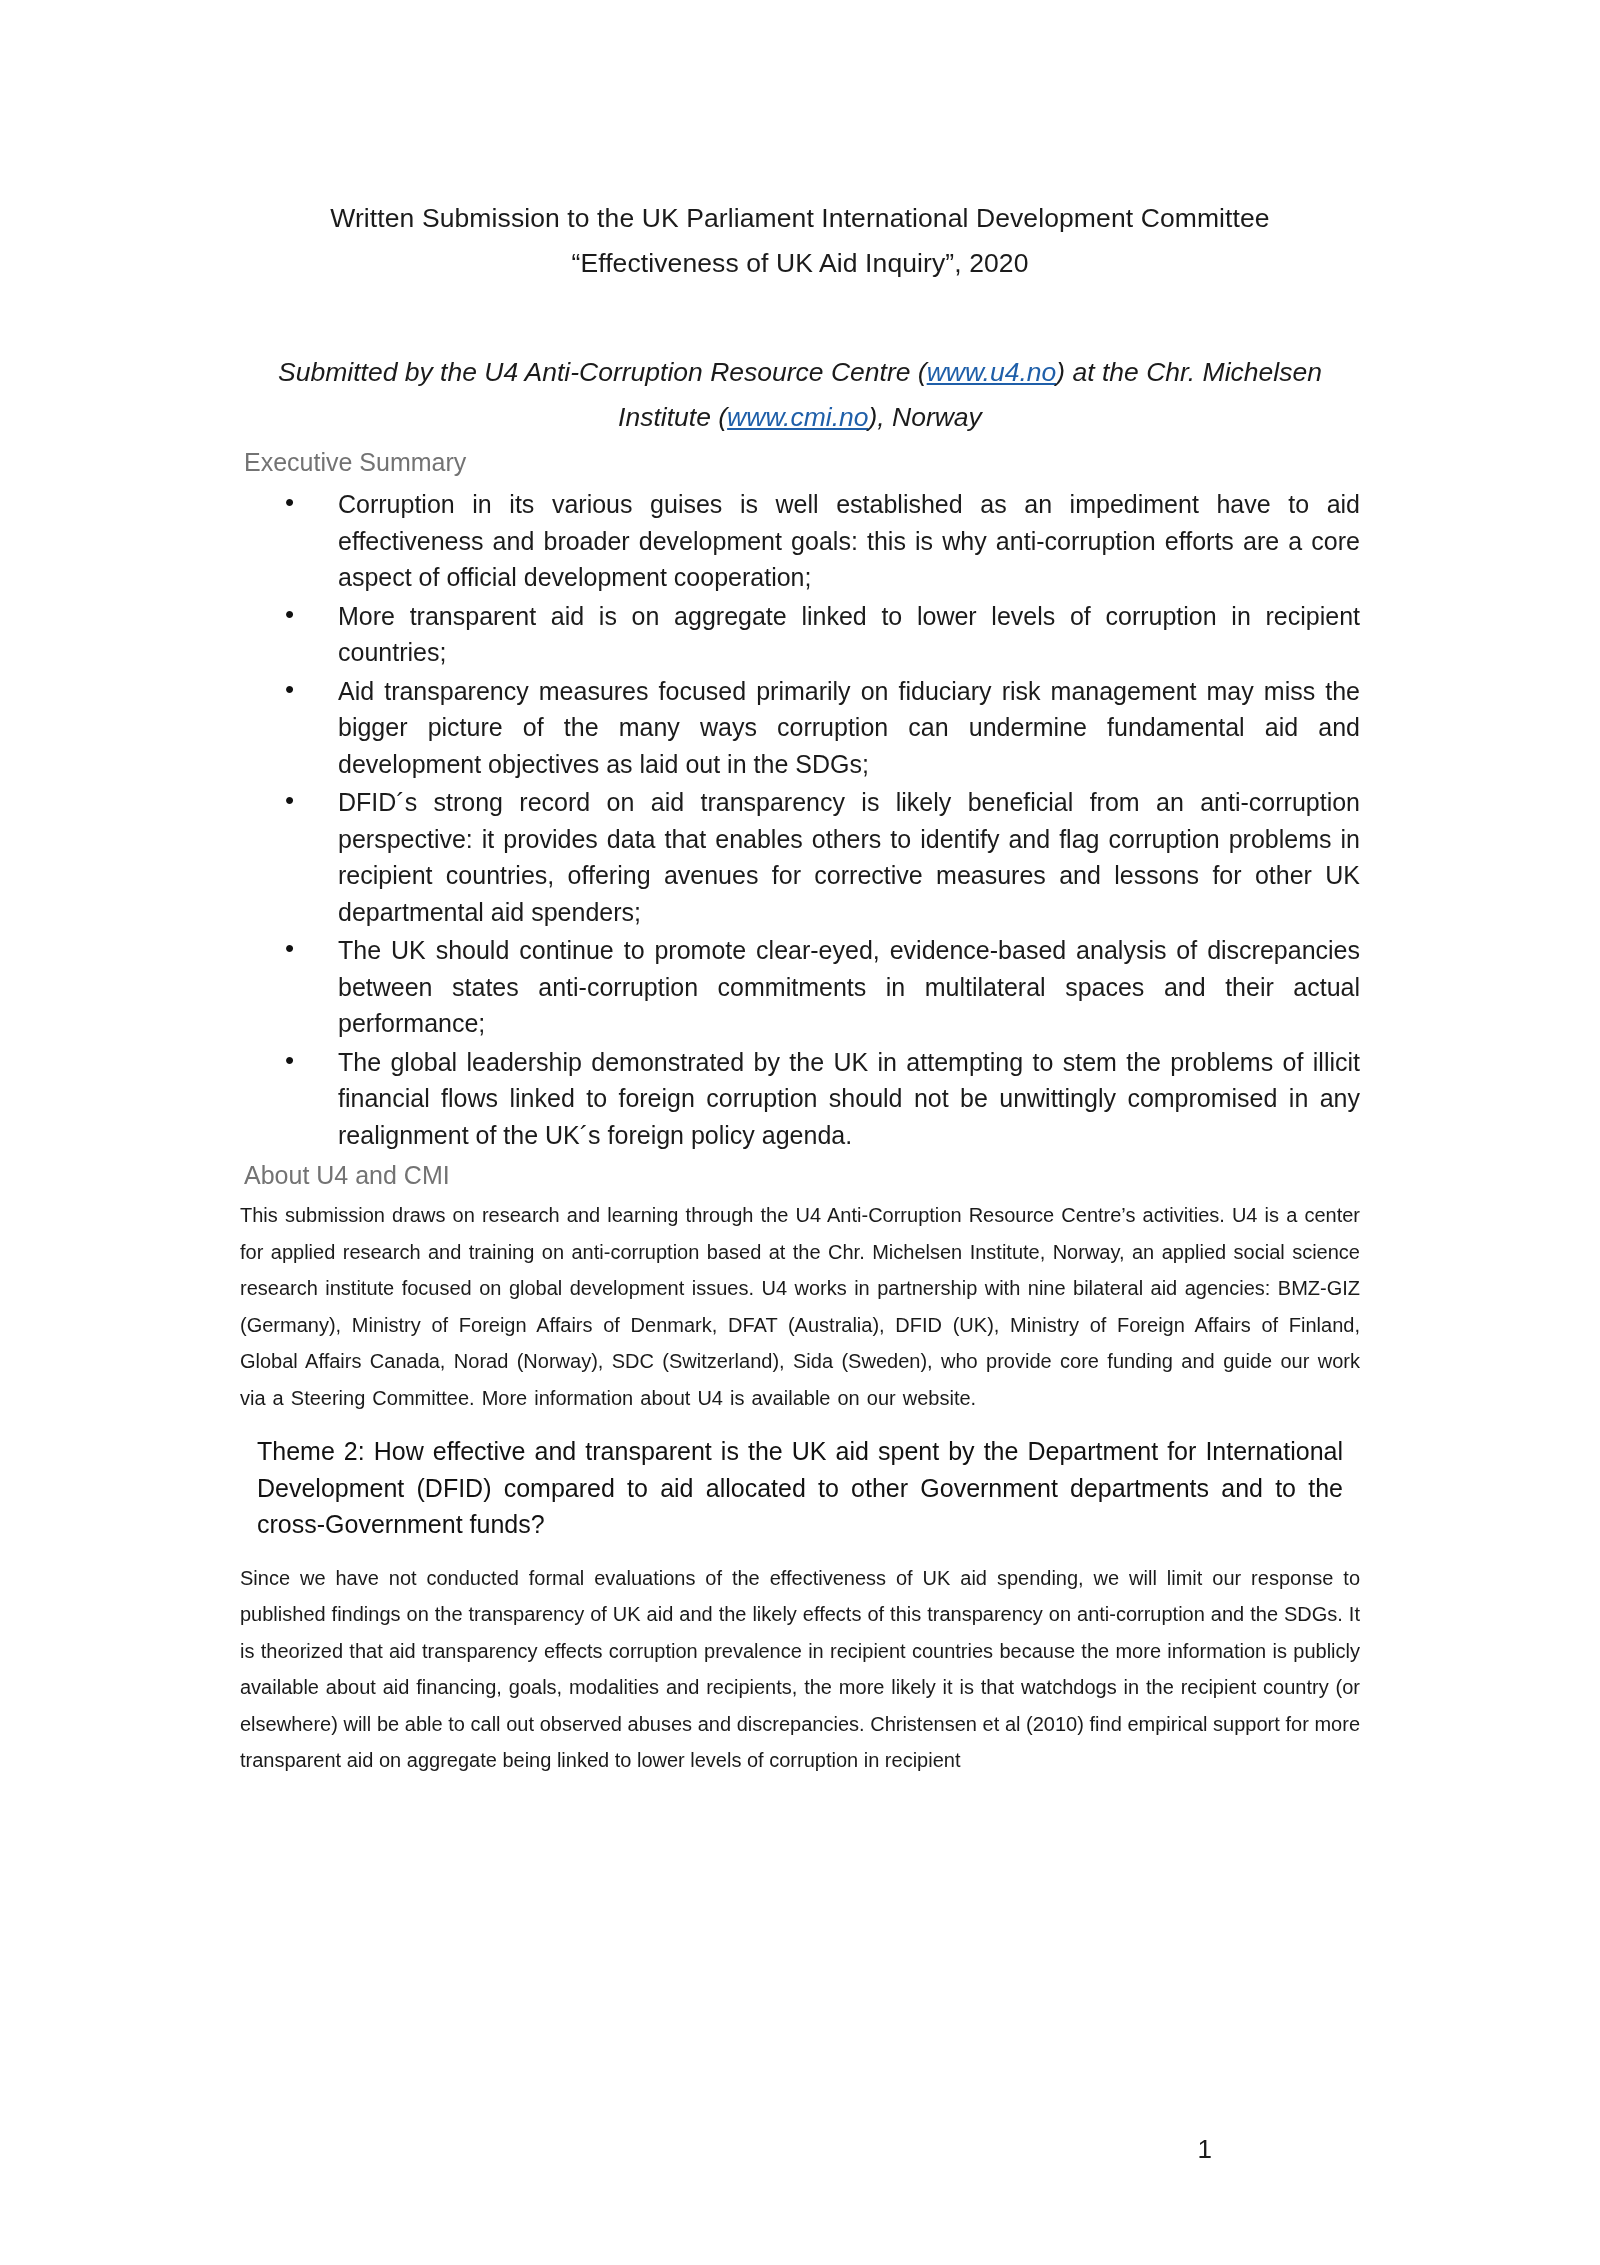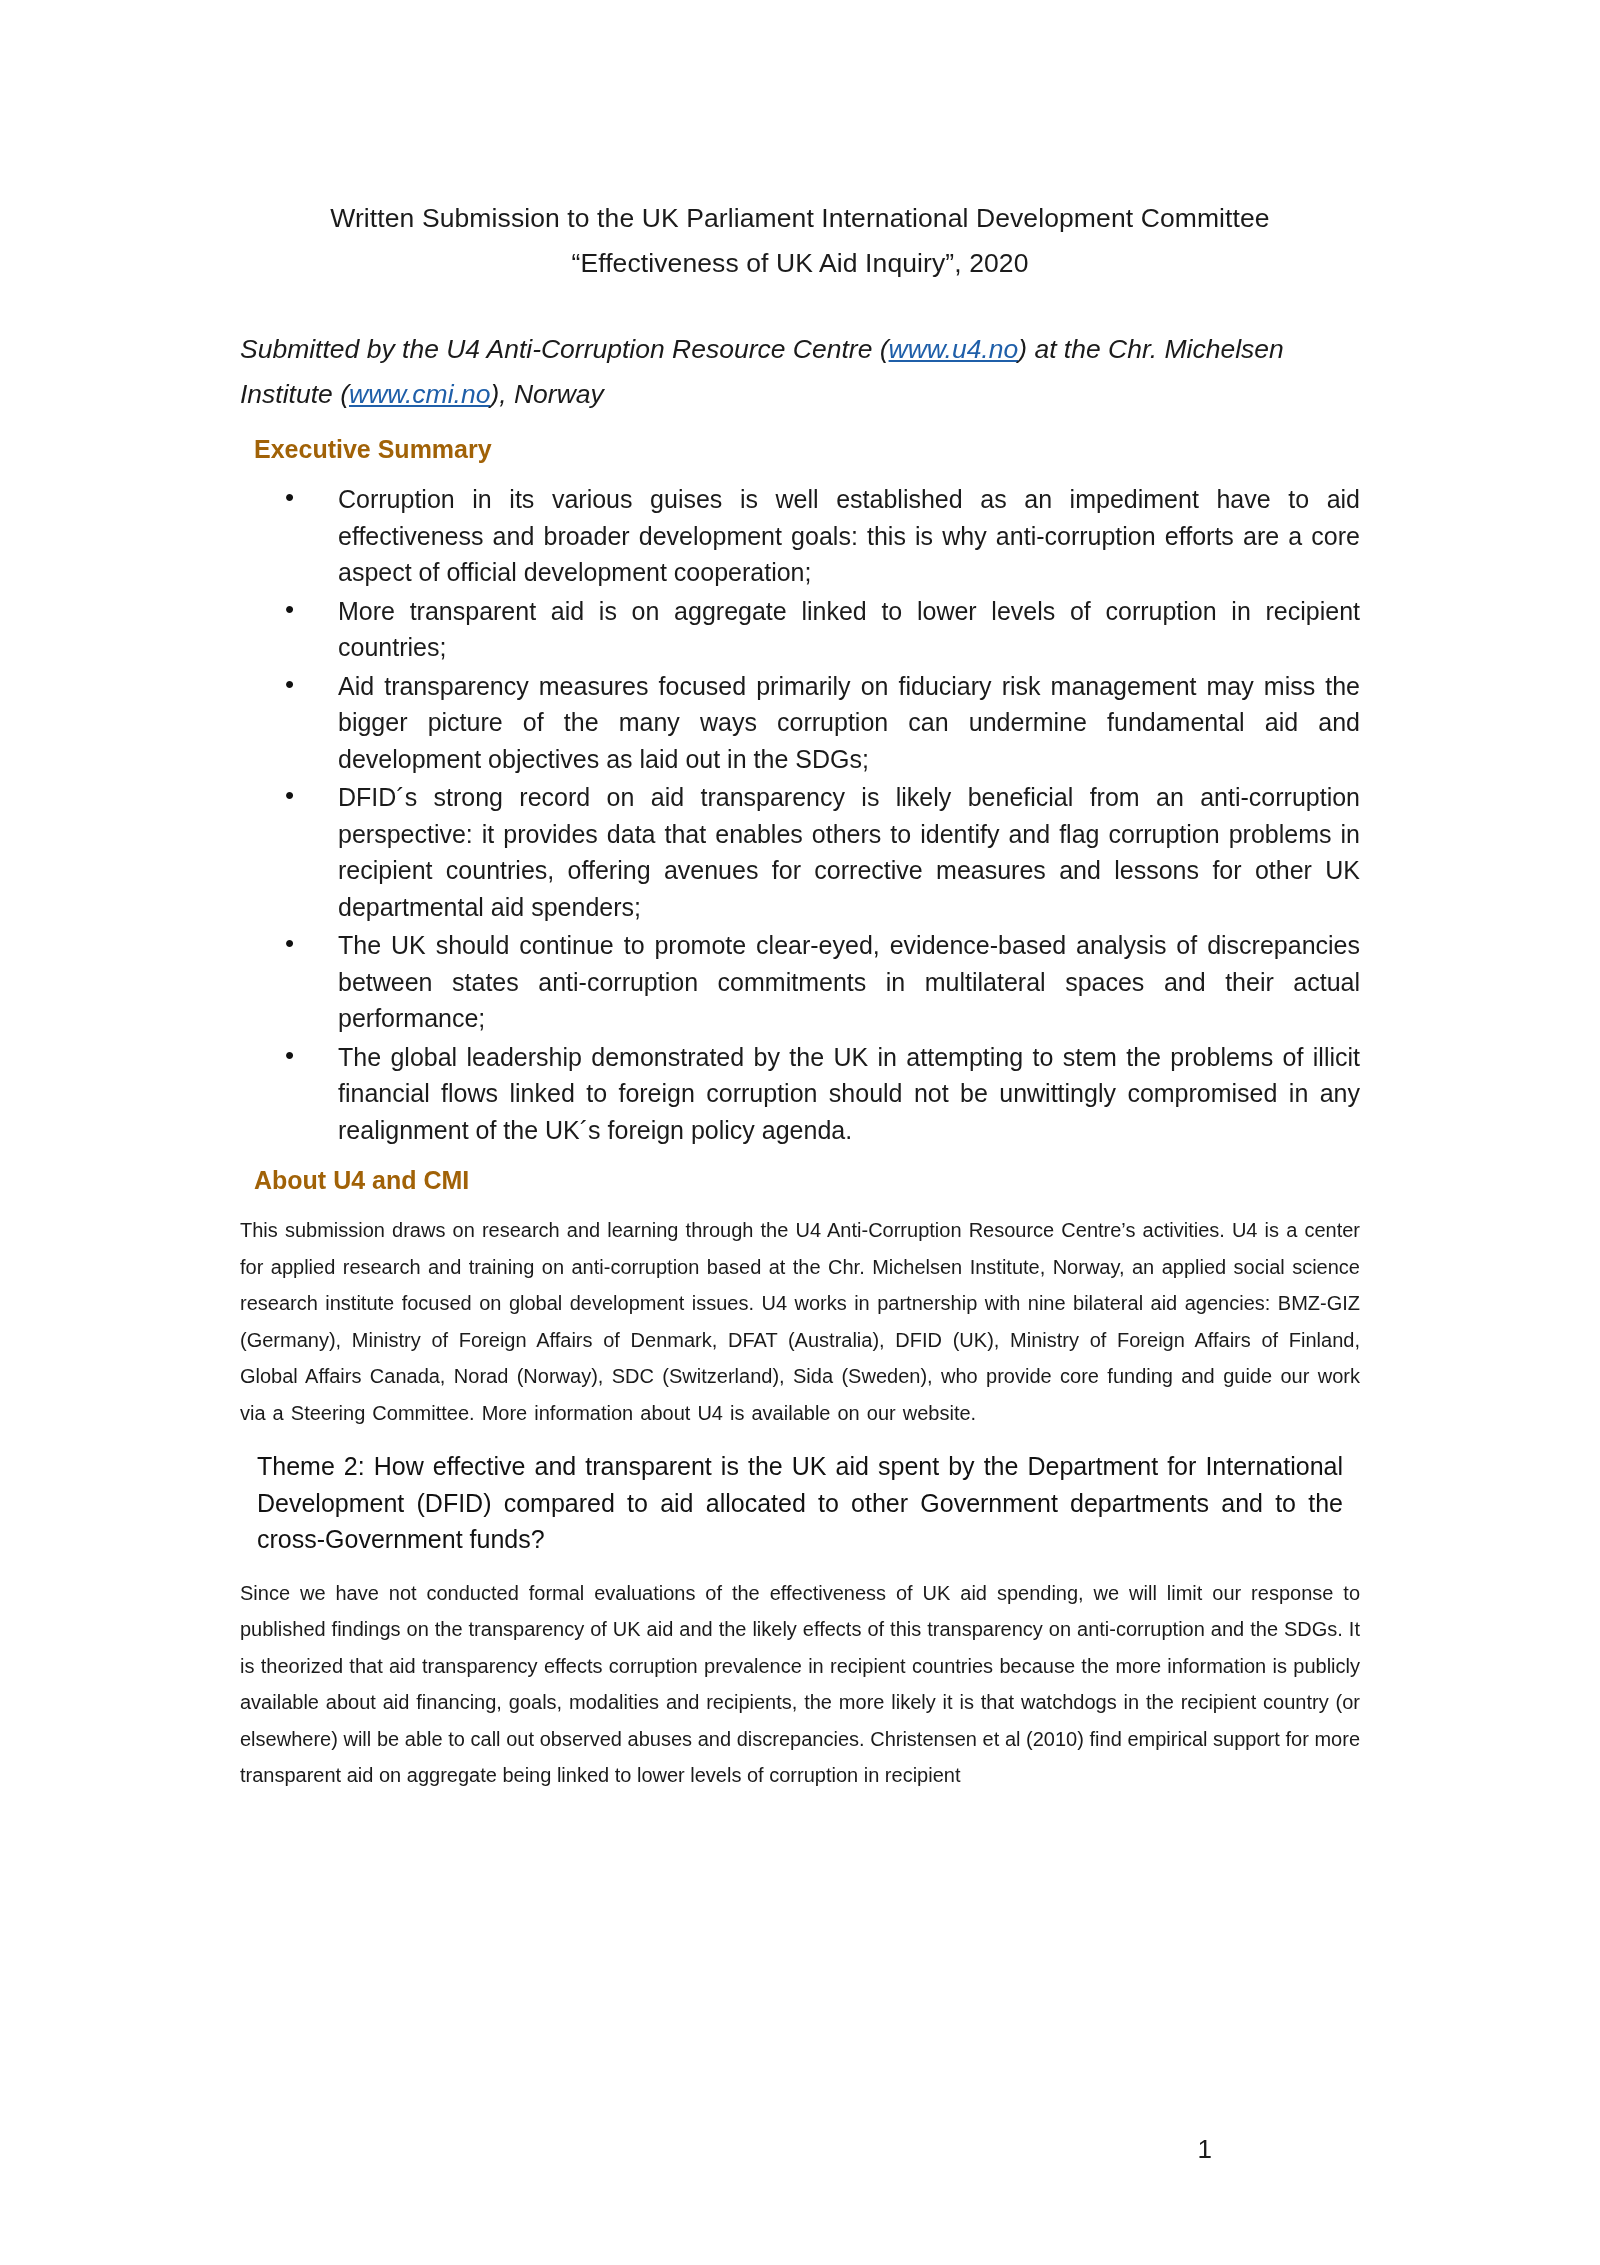--- a/index.html
+++ b/index.html
@@ -26,36 +26,37 @@
     width: 1120px;
   }
   .doc-title {
     text-align: center;
     font-size: 26.5px;
     line-height: 45px;
     letter-spacing: 0.1px;
     color: #1b1b1b;
   }
   .doc-subtitle {
+    text-align: center;
     font-style: italic;
     font-size: 26.5px;
     line-height: 45px;
     color: #1b1b1b;
-    margin-top: 41px;
+    margin-top: 64px;
   }
   a.link {
     color: #1f5fa9;
     text-decoration: underline;
   }
   h2.section-heading {
     font-size: 25px;
-    font-weight: bold;
+    font-weight: normal;
     line-height: 36px;
-    margin: 14px;
-    color: #a16207;
+    margin: 4px;
+    color: #737373;
   }
   .gap-before-exec { margin-top: 66px; }
   ul.bullets {
     list-style: none;
     margin: 6px 0 0 0;
     padding: 0;
   }
   ul.bullets > li {
     position: relative;
     padding-left: 98px;

